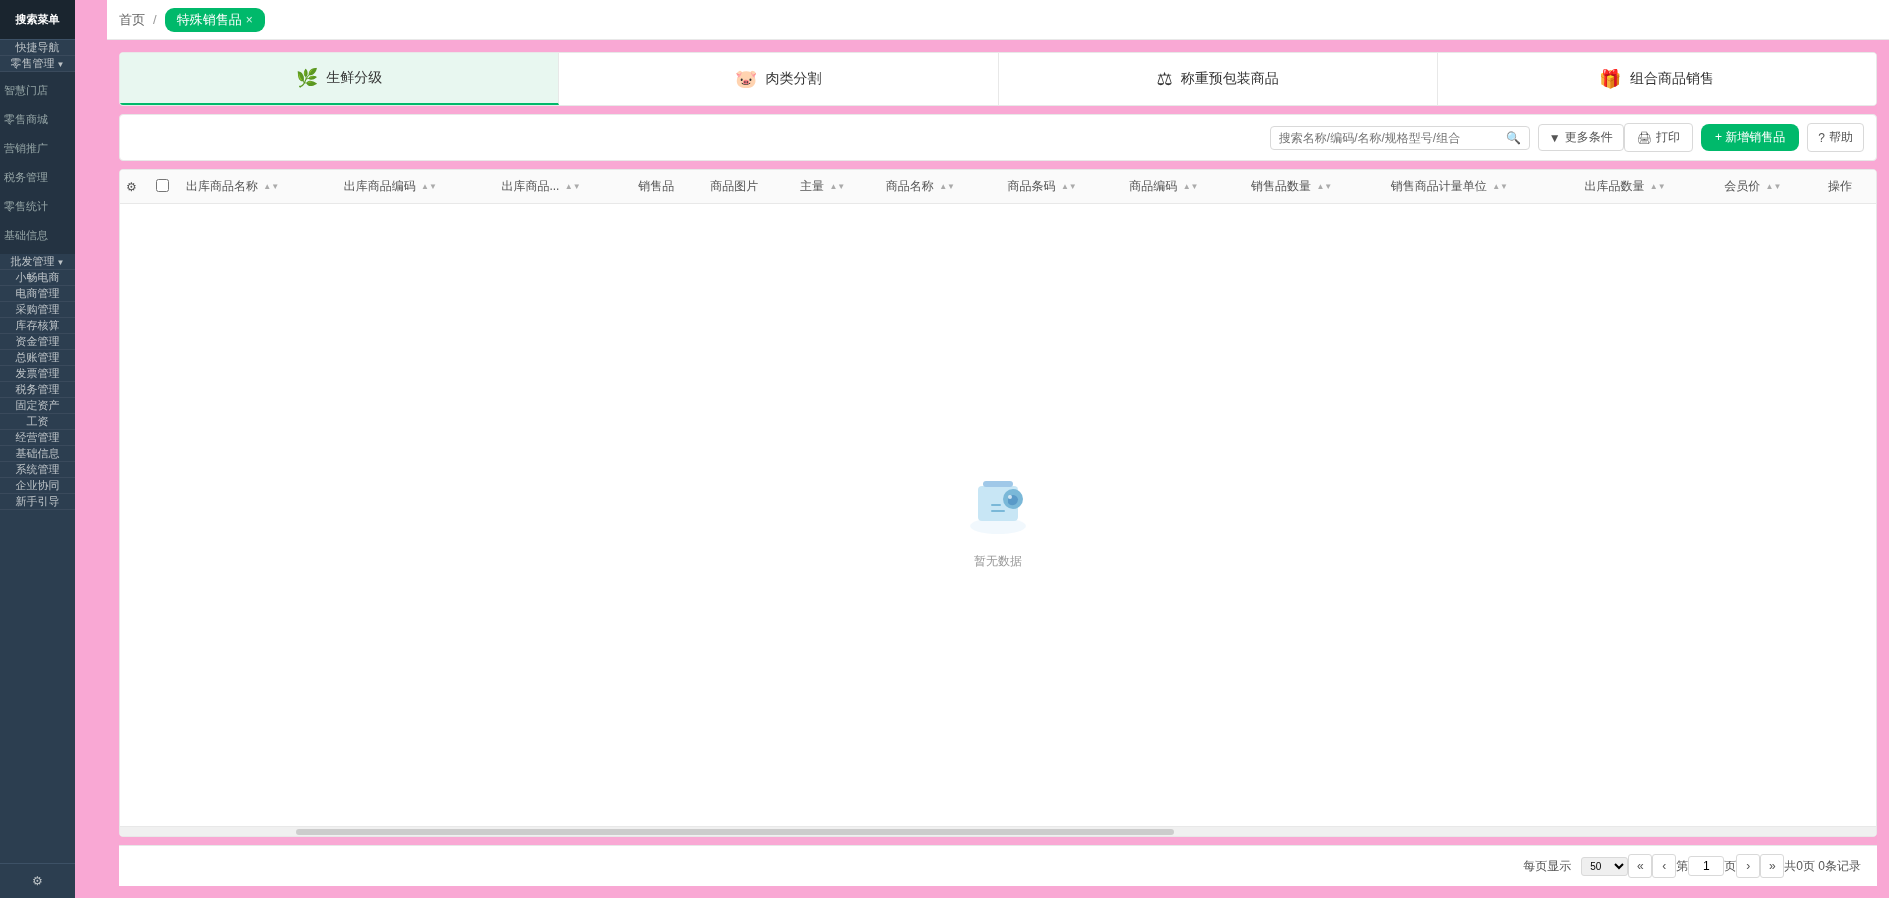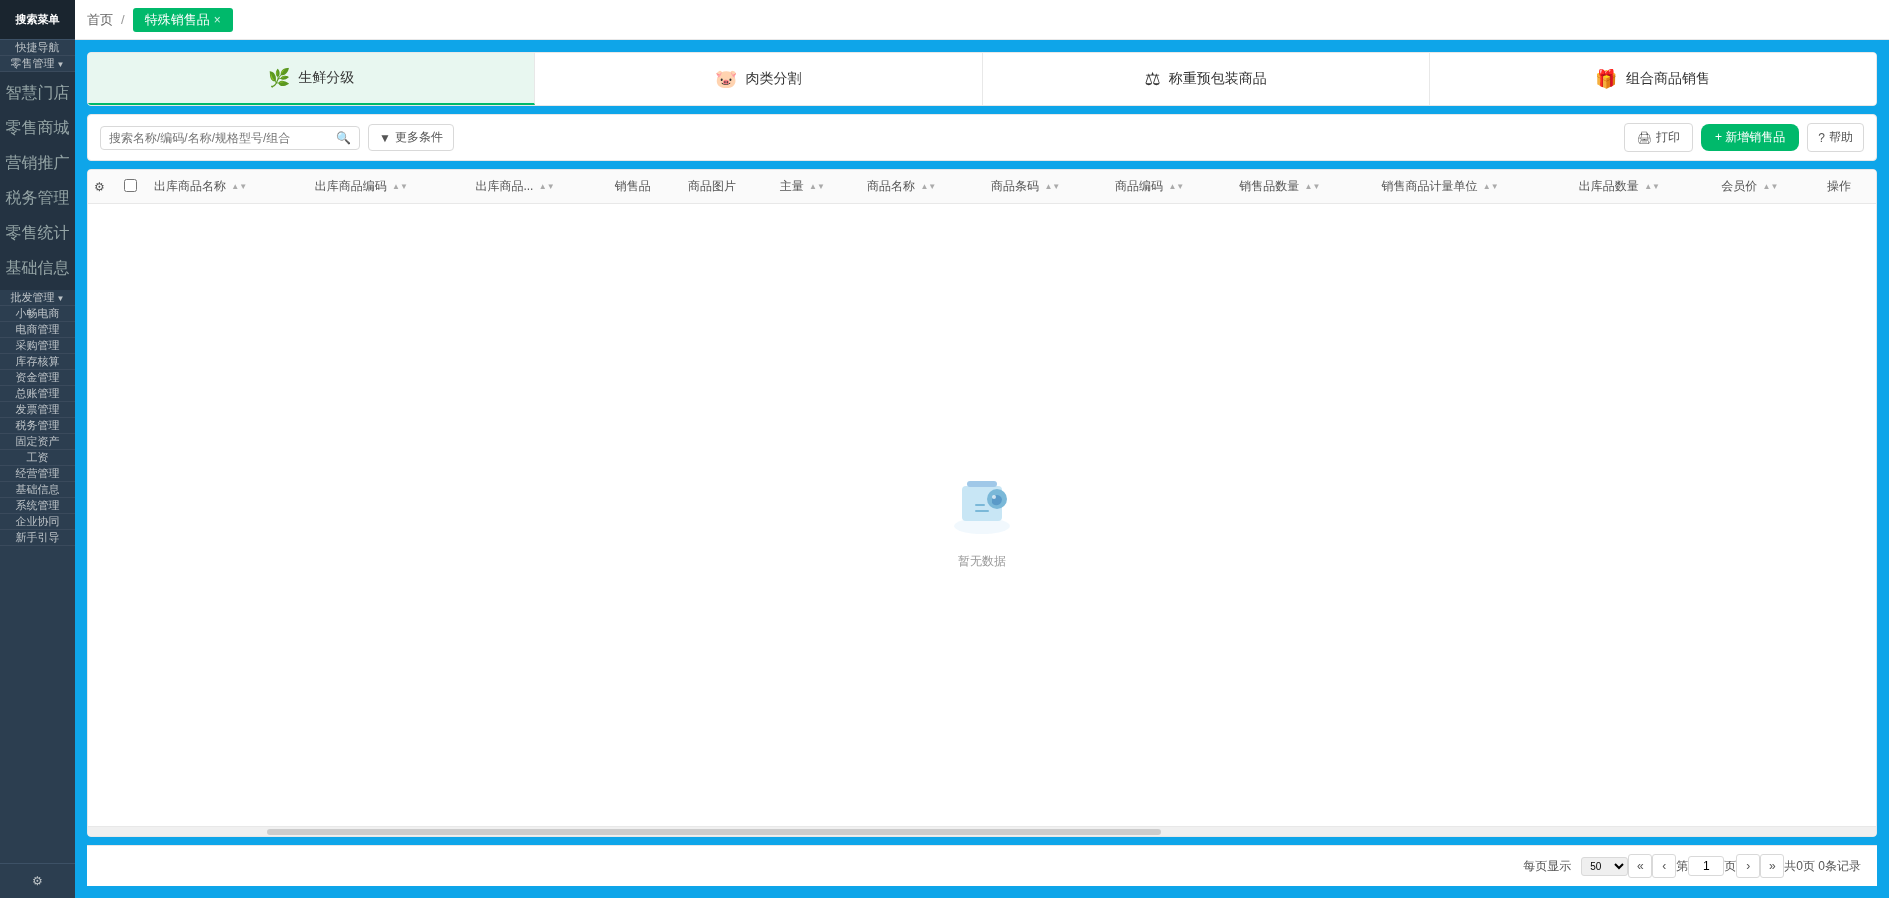--- a/index.html
+++ b/index.html
@@ -41,41 +41,41 @@
       font-size: 8px;
       margin-left: 2px;
       vertical-align: middle;
     }
     .sidebar-sub {
       background: #243342;
       padding: 4px 0;
     }
     .sidebar-sub-item {
       padding: 7px 4px;
-      text-align: center;
       cursor: pointer;
       color: #95a5a6;
-      font-size: 16px;
+      font-size: 11px;
     }
     .sidebar-gear {
       margin-top: auto;
       padding: 10px 4px;
       text-align: center;
       cursor: pointer;
       color: #bdc3c7;
       border-top: 1px solid #3d5166;
     }
 
     
     .main {
       flex: 1;
       display: flex;
       flex-direction: column;
       overflow: hidden;
-      background: #0ea5e9;
+      background: #f9a8d4;
+      padding-left: 32px;
     }
 
     
     .topbar {
       background: #fff;
       height: 40px;
       display: flex;
       align-items: center;
       padding: 0 12px;
       border-bottom: 1px solid #e8e8e8;
@@ -84,21 +84,21 @@
     .breadcrumb-home {
       color: #666;
       font-size: 13px;
       cursor: pointer;
     }
     .breadcrumb-sep { color: #999; font-size: 13px; }
     .breadcrumb-current {
       background: #00b96b;
       color: #fff;
       padding: 3px 12px;
-      border-radius: 3px;
+      border-radius: 9px;
       font-size: 13px;
       display: flex;
       align-items: center;
       gap: 4px;
     }
     .breadcrumb-current .close-x {
       cursor: pointer;
       font-size: 12px;
       opacity: 0.8;
     }
@@ -139,21 +139,21 @@
     .cat-tab.active {
       background: #e8f7f0;
       border-bottom: 2px solid #00b96b;
     }
     .cat-tab .tab-icon { font-size: 18px; }
 
     
     .toolbar {
       display: flex;
       align-items: center;
-      justify-content: space-between;
+      justify-content: flex-end;
       background: #fff;
       padding: 8px 12px;
       border: 1px solid #e8e8e8;
       border-radius: 4px;
     }
     .toolbar-left { display: flex; align-items: center; gap: 8px; }
     .search-box {
       display: flex;
       align-items: center;
       border: 1px solid #d9d9d9;

